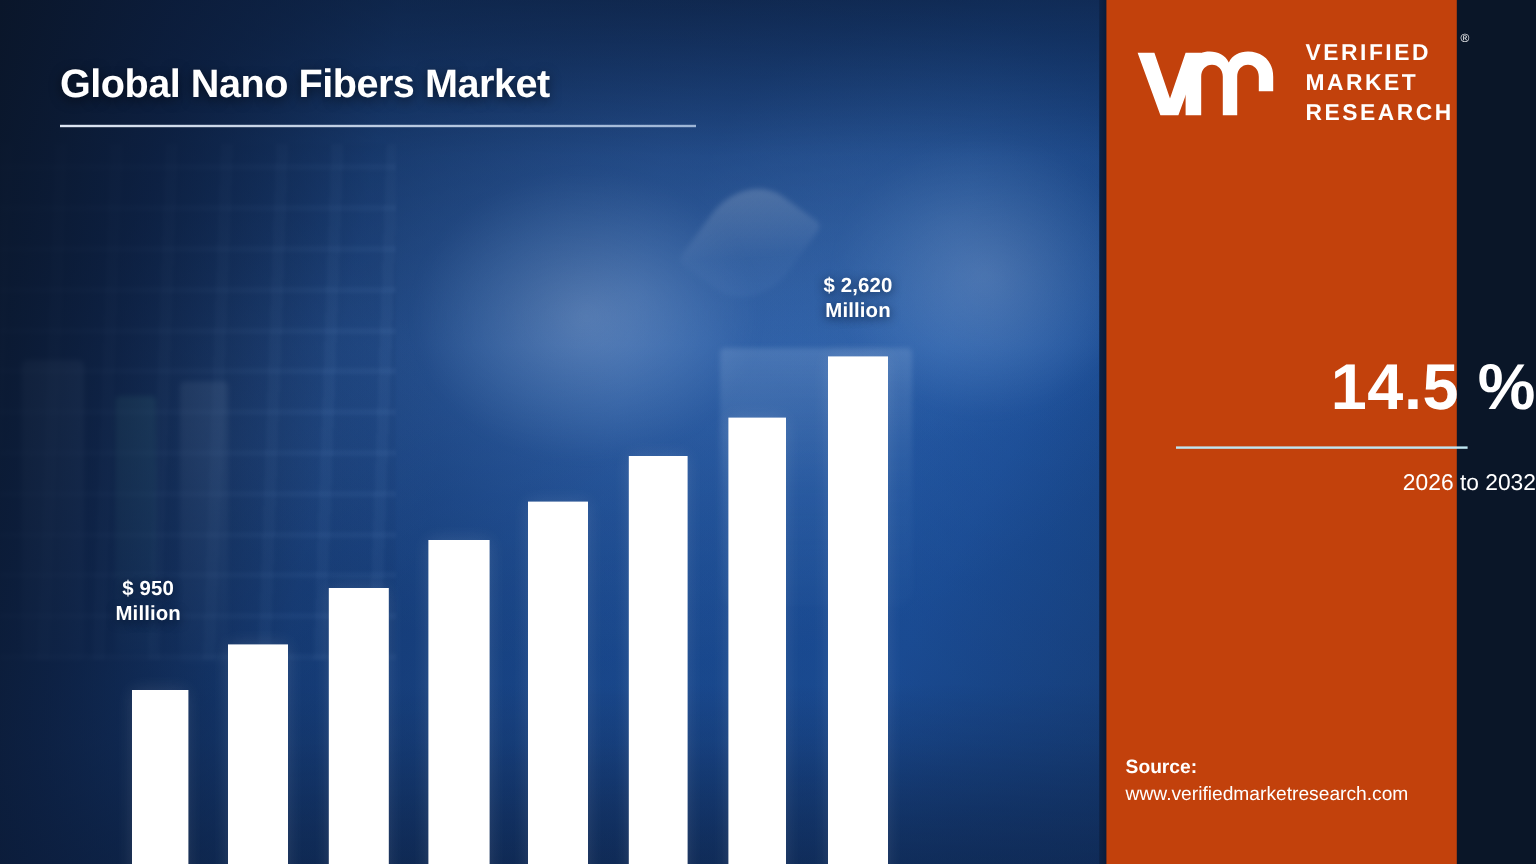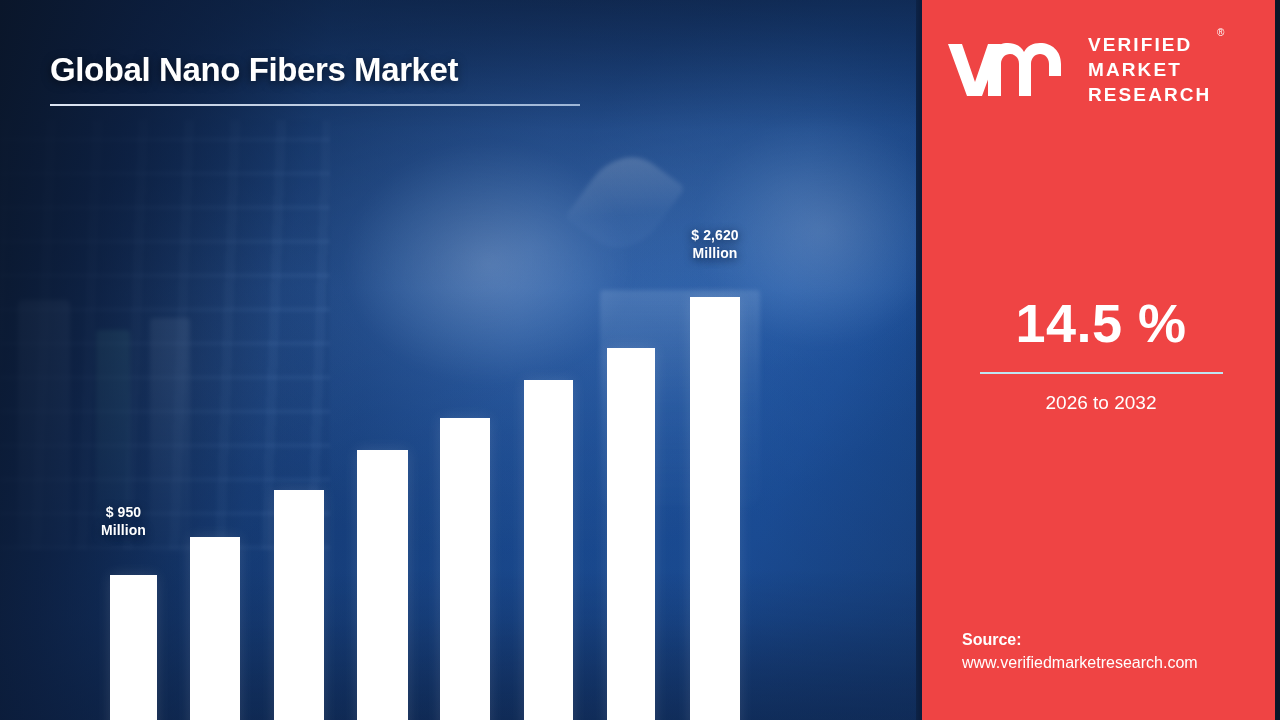--- a/index.html
+++ b/index.html
@@ -110,69 +110,69 @@
     width:800px; height:490px;
   }
   .plot { position:absolute; left:0; top:0; right:0; bottom:0; }
   .bar {
     position:absolute; bottom:0;
     background:#ffffff;
     box-shadow:0 0 14px rgba(255,255,255,0.12);
   }
   .value-label {
     position:absolute;
-    font-size:14px; font-weight:bold; color:#ffffff;
+    font-size:17px; font-weight:bold; color:#ffffff;
     text-align:center; line-height:1.25;
     letter-spacing:0.1px;
     text-shadow:0 2px 8px rgba(6,20,44,0.75);
     white-space:nowrap;
   }
 
   
   .right-panel {
     position:absolute; left:922px; top:0;
-    width:353px; height:720px;
-    background:#ef4444;
+    width:292px; height:720px;
+    background:#c2410c;
   }
   .logo-row {
     position:absolute; left:22px; top:30px;
     display:flex; align-items:center; gap:14px;
   }
   .logo-mark { width:130px; height:62px; flex:none; }
   .logo-words { position:relative; padding-top:2px; }
   .logo-line {
     font-size:19px; font-weight:bold; color:#ffffff;
     letter-spacing:2.1px; line-height:1.32;
   }
   .logo-reg {
     position:absolute; right:-13px; top:-3px;
     font-size:10px; color:#ffffff; font-weight:normal;
   }
 
   .cagr-block {
-    position:absolute; left:0; top:296px; width:358px; text-align:center;
+    position:absolute; left:0; top:296px; width:358px; text-align:right;
   }
   .cagr-value {
     font-size:54px; font-weight:bold; color:#ffffff;
     letter-spacing:0.5px; line-height:1;
   }
   .cagr-rule {
     margin:22px auto 0; width:243px; height:2px;
     background:#bfe6f2;
   }
   .cagr-caption {
     margin-top:16px;
     font-size:19px; color:#ffffff; line-height:1.35; font-weight:normal;
   }
 
   .source-block {
     position:absolute; left:16px; bottom:46px; width:342px;
   }
   .source-line {
-    font-size:16px; color:#ffffff; line-height:1.45; font-weight:bold;margin-left:24px;
+    font-size:16px; color:#ffffff; line-height:1.45; font-weight:bold;
   }
   .source-line.url { font-weight:normal; }
 </style>
 </head>
 <body>
 
 <div class="poster">
 
   <div class="left-panel">
     <div class="photo-base"></div>
@@ -195,21 +195,21 @@
     <div class="chart">
       <div class="plot" id="plot">
           <div class="bar" style="left: 70px; width: 47px; height: 273px; bottom: -178px;"></div>
           <div class="bar" style="left: 150px; width: 50px; height: 311px; bottom: -178px;"></div>
           <div class="bar" style="left: 234px; width: 50px; height: 358px; bottom: -178px;"></div>
           <div class="bar" style="left: 317px; width: 51px; height: 398px; bottom: -178px;"></div>
           <div class="bar" style="left: 400px; width: 50px; height: 430px; bottom: -178px;"></div>
           <div class="bar" style="left: 484px; width: 49px; height: 468px; bottom: -178px;"></div>
           <div class="bar" style="left: 567px; width: 48px; height: 500px; bottom: -178px;"></div>
           <div class="bar" style="left: 650px; width: 50px; height: 551px; bottom: -178px;"></div>
-          <div class="value-label" style="left: 23.5px; width: 120px; top: 324px;">
+          <div class="value-label" style="left: 23.5px; width: 120px; top: 300px;">
             <div>$ 950</div>
             <div>Million</div>
           </div>
           <div class="value-label" style="left: 615px; width: 120px; top: 47px;">
             <div>$ 2,620</div>
             <div>Million</div>
           </div>
         </div>
 
     </div>

